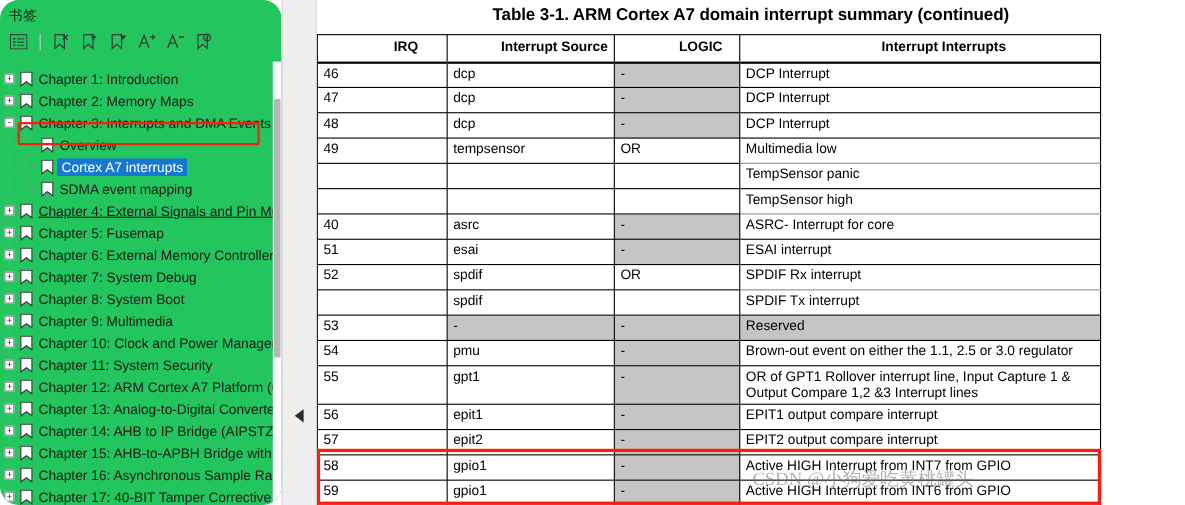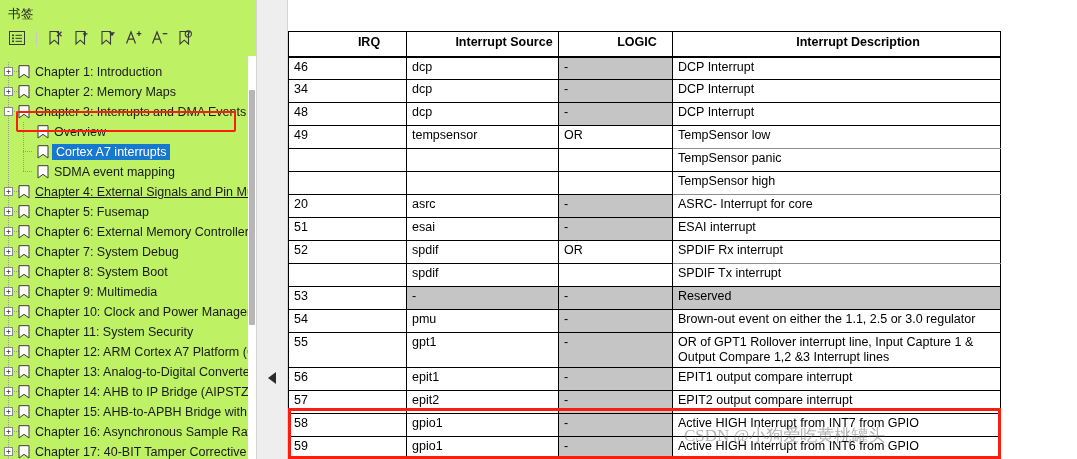--- a/index.html
+++ b/index.html
@@ -9,24 +9,25 @@
     overflow: hidden;
     background: #ffffff;
     font-family: "Liberation Sans", sans-serif;
   }
 
   #app { position: relative; width: 1077px; height: 459px; display: flex; }
 
   
   #sidebar {
     width: 256px; height: 459px;
-    background: #bef264;
+    background: #22c55e;
     position: relative;
     flex: 0 0 256px;
     overflow: hidden;
+    border-radius: 17px;
   }
   #bm-title {
     font-size: 12.5px;
     color: #1b1b1b;
     padding: 6px 0 2px 8px;
     letter-spacing: 0.5px;
   }
   #toolbar {
     display: flex; align-items: center;
     height: 26px;
@@ -489,76 +490,77 @@
     <div id="side-scrollbar">
       <div id="side-thumb"></div>
     </div>
   </div>
 
   <div id="splitter">
     <div id="collapse-arrow"></div>
   </div>
 
   <div id="doc">
+    <div id="tbl-title">Table 3-1.   ARM Cortex A7 domain interrupt summary (continued)</div>
 
     <div id="tbl-wrap">
       <table>
         <colgroup>
           <col class="c-irq">
             <col class="c-src">
             <col class="c-log">
             <col class="c-desc">
         </colgroup>
         <thead>
           <tr>
             <th>IRQ</th>
             <th>Interrupt Source</th>
             <th>LOGIC</th>
-            <th>Interrupt Description</th>
+            <th>Interrupt Interrupts</th>
           </tr>
         </thead>
         <tbody id="tbody">
             <tr>
               <td>46</td>
               <td>dcp</td>
               <td class="shade">-</td>
               <td>DCP Interrupt</td>
             </tr>
             <tr>
-              <td>34</td>
+              <td>47</td>
               <td>dcp</td>
               <td class="shade">-</td>
               <td>DCP Interrupt</td>
             </tr>
             <tr>
               <td>48</td>
               <td>dcp</td>
               <td class="shade">-</td>
               <td>DCP Interrupt</td>
             </tr>
             <tr>
               <td>49</td>
               <td>tempsensor</td>
               <td>OR</td>
-              <td class="thin-b">TempSensor low</td>
+              <td class="thin-b">Multimedia low</td>
             </tr>
             <tr>
               <td class="noborder-t"></td>
               <td class="noborder-t"></td>
               <td class="noborder-t"></td>
               <td class="thin-t">TempSensor panic</td>
             </tr>
             <tr>
               <td class="noborder-t"></td>
               <td class="noborder-t"></td>
               <td class="noborder-t"></td>
               <td class="thin-t thin-b">TempSensor high</td>
             </tr>
             <tr>
-              <td>20</td>
+              <td>40</td>
               <td>asrc</td>
               <td class="shade">-</td>
               <td>ASRC- Interrupt for core</td>
             </tr>
             <tr>
               <td>51</td>
               <td>esai</td>
               <td class="shade">-</td>
               <td>ESAI interrupt</td>
             </tr>

